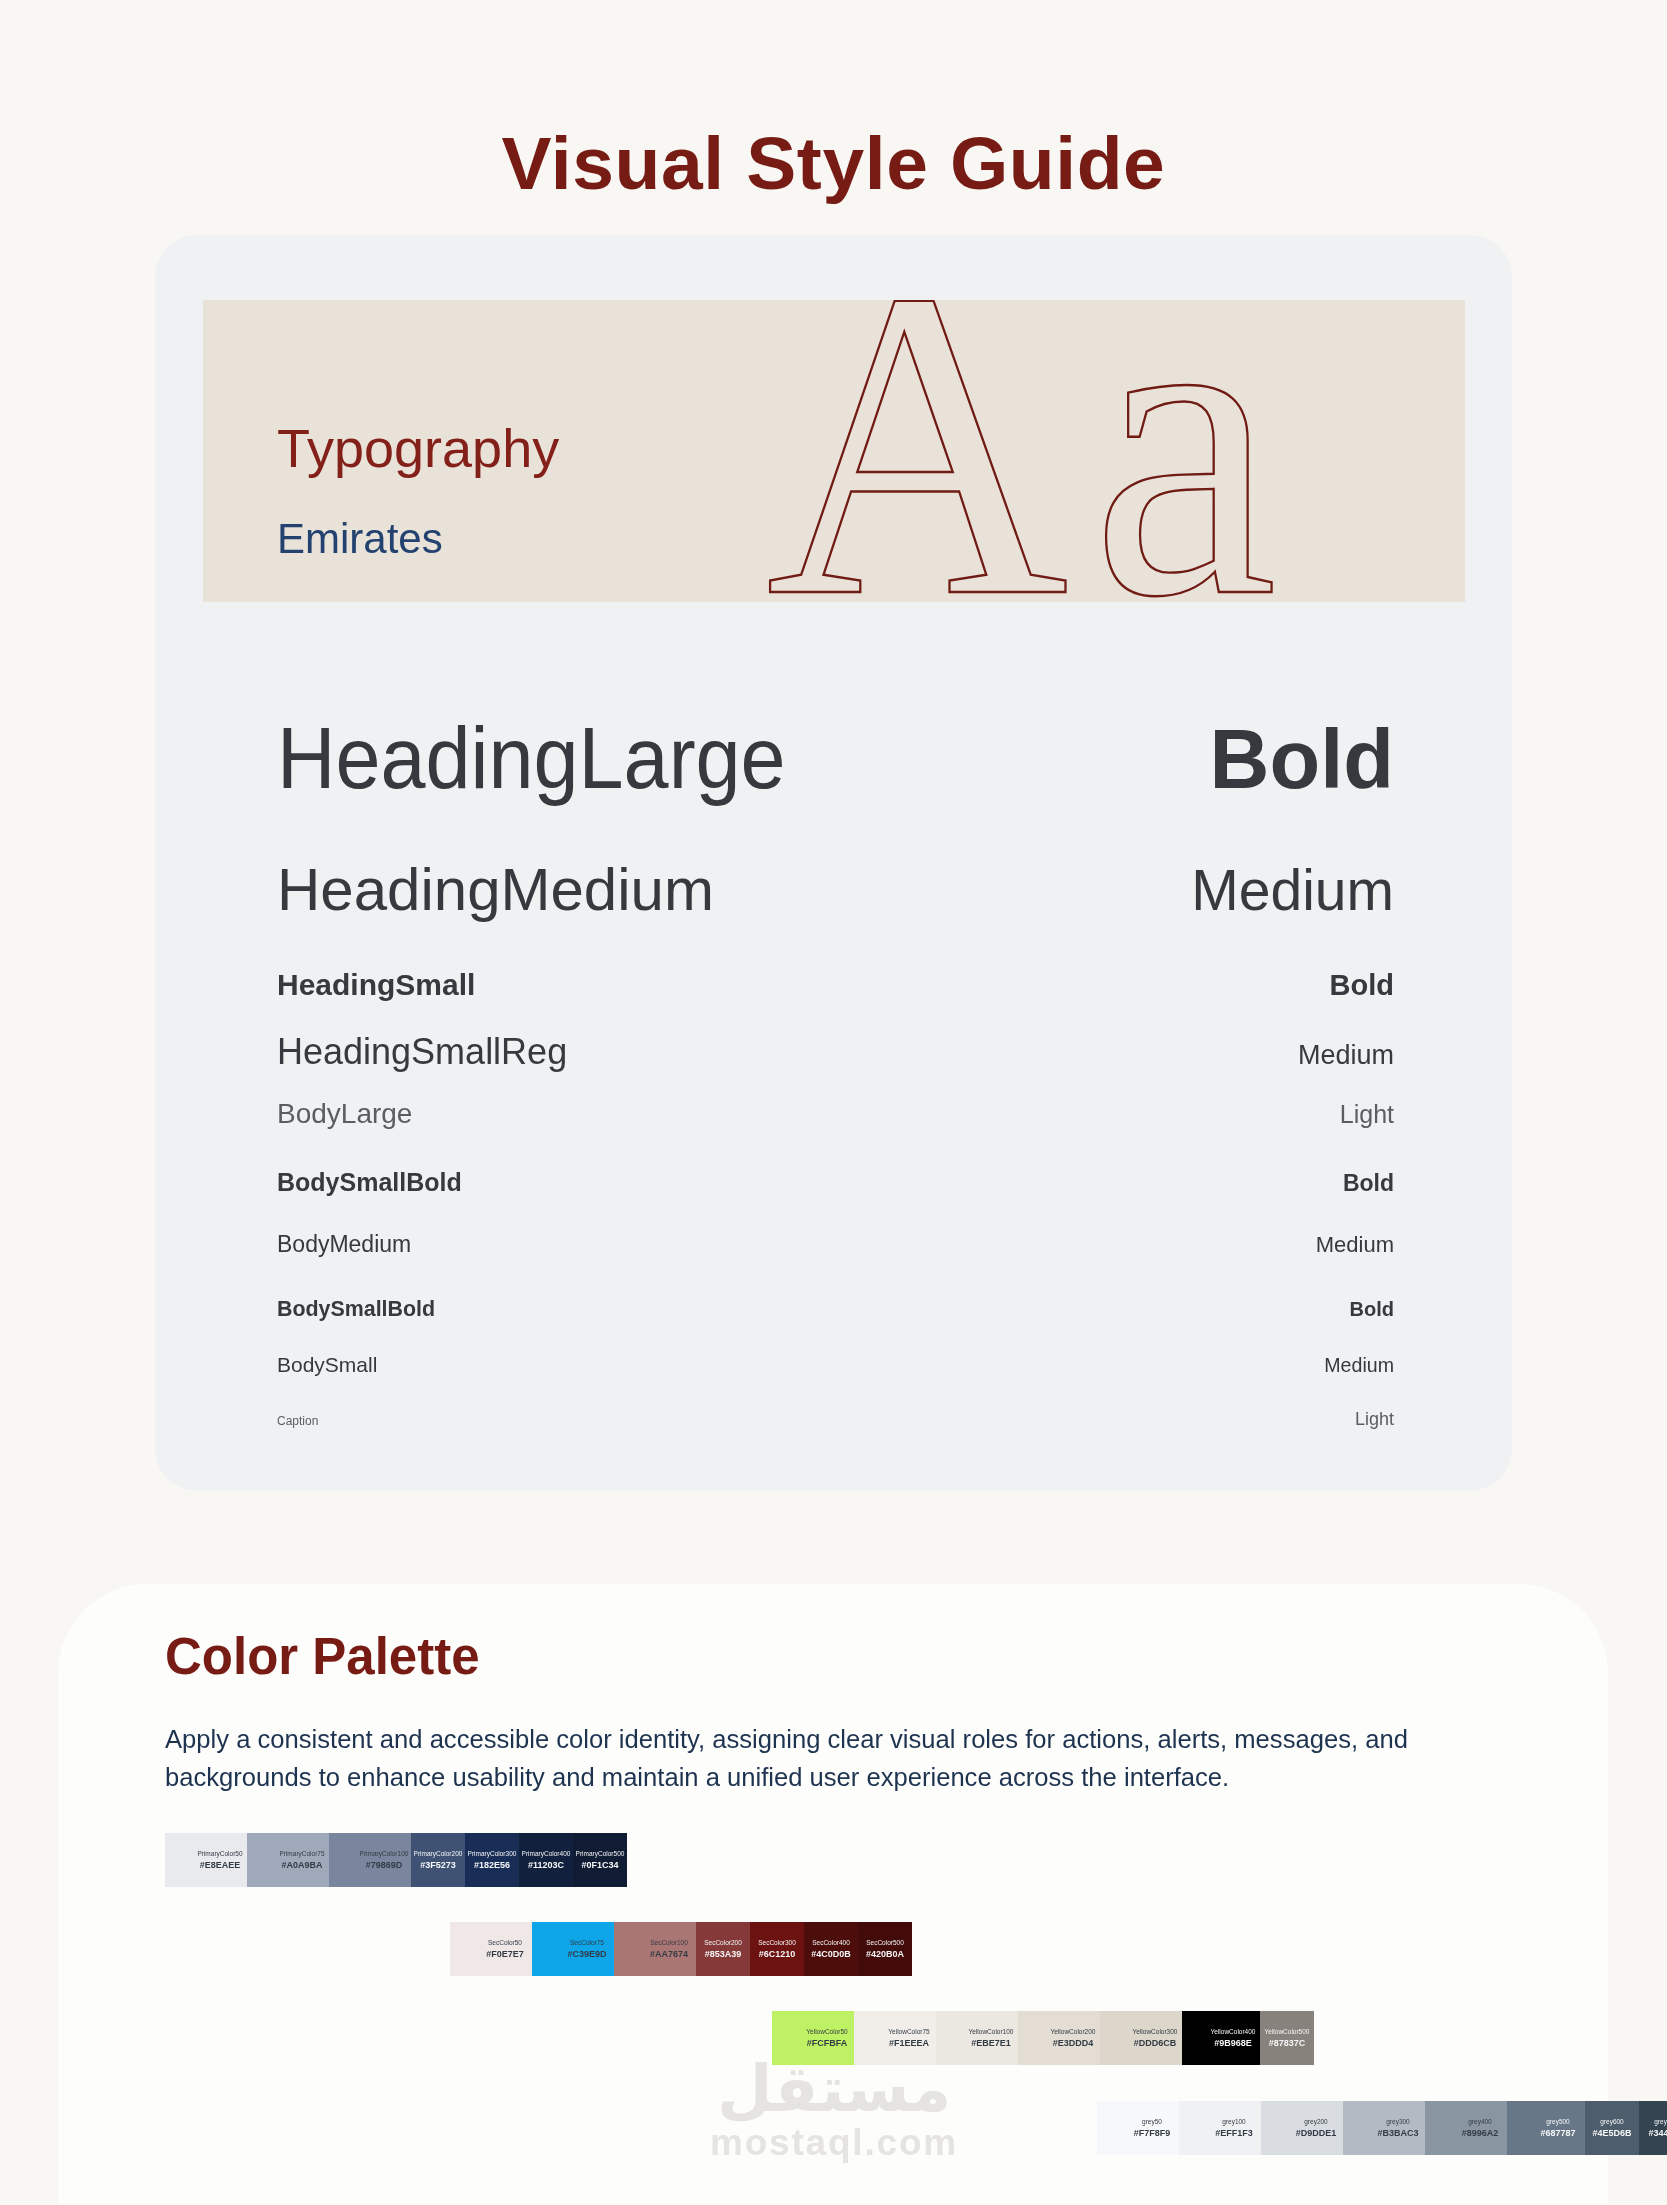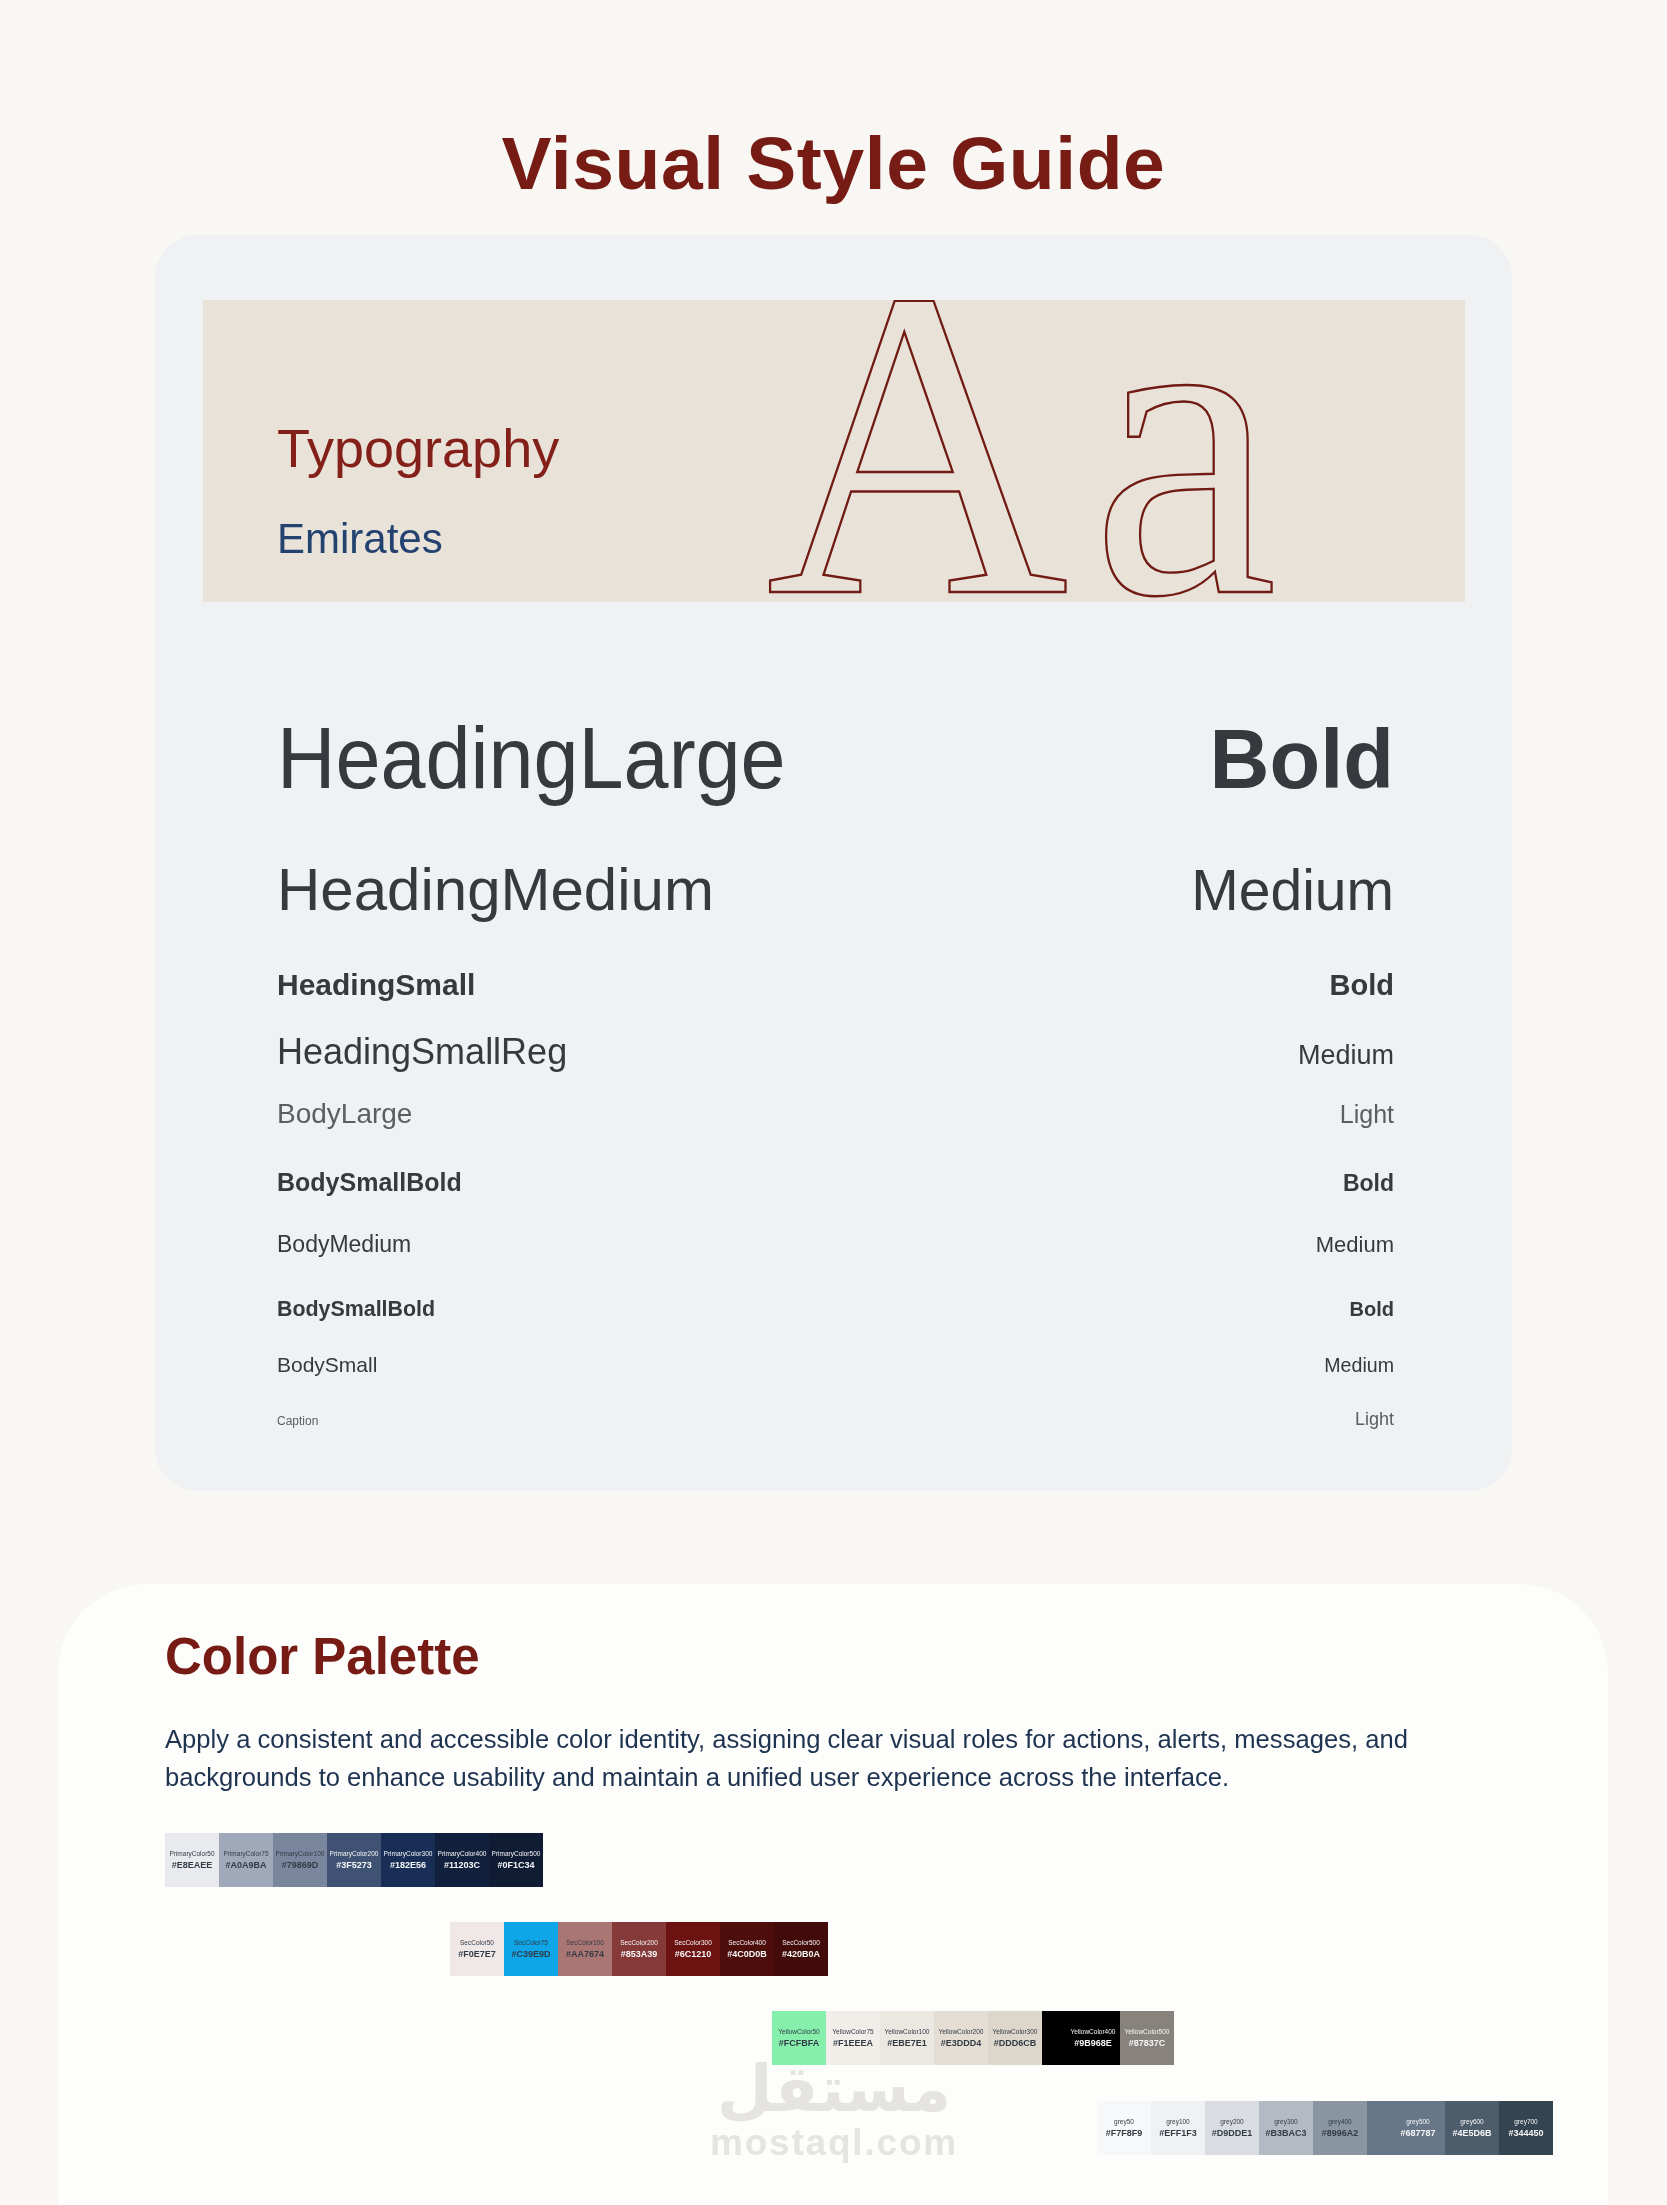--- a/index.html
+++ b/index.html
@@ -87,21 +87,21 @@
   .prow.r1{left:392px;top:338px;}
   .prow.r2{left:714px;top:427px;}
   .prow.r3{left:1039px;top:517px;}
   .swatch{
     width:54px;height:54px;flex:0 0 54px;
     display:flex;flex-direction:column;justify-content:center;align-items:center;
     text-align:center;
   }
   .swatch .sw-label{font-size:6.5px;letter-spacing:0;}
   .swatch .sw-hex{font-size:9px;font-weight:700;margin-top:2.4px;}
-  .swatch.dark{color:#333B45;}
+  .swatch.dark{color:#333B45;padding-left:28px;}
   .swatch.light{color:#F5F6F7;}
 
   
   .watermark{
     position:absolute;left:691px;top:2057px;width:286px;
     text-align:center;color:#E5E4E1;pointer-events:none;
   }
   .wm-ar{font-size:64px;font-weight:700;line-height:1.0;font-family:"DejaVu Sans",sans-serif;}
   .wm-en{font-size:37px;font-weight:700;letter-spacing:1.8px;margin-top:1.2px;}
 </style>
@@ -243,21 +243,21 @@
     <span class="sw-label">SecColor400</span>
     <span class="sw-hex">#4C0D0B</span>
   </div>
 
   <div class="swatch light" style="background: rgb(66, 11, 10);">
     <span class="sw-label">SecColor500</span>
     <span class="sw-hex">#420B0A</span>
   </div>
 </div>
         <div class="prow r2">
-  <div class="swatch dark" style="background: #86efac;">
+  <div class="swatch dark" style="background: #bef264;">
     <span class="sw-label">YellowColor50</span>
     <span class="sw-hex">#FCFBFA</span>
   </div>
 
   <div class="swatch dark" style="background: rgb(241, 238, 234);">
     <span class="sw-label">YellowColor75</span>
     <span class="sw-hex">#F1EEEA</span>
   </div>
 
   <div class="swatch dark" style="background: rgb(235, 231, 225);">

